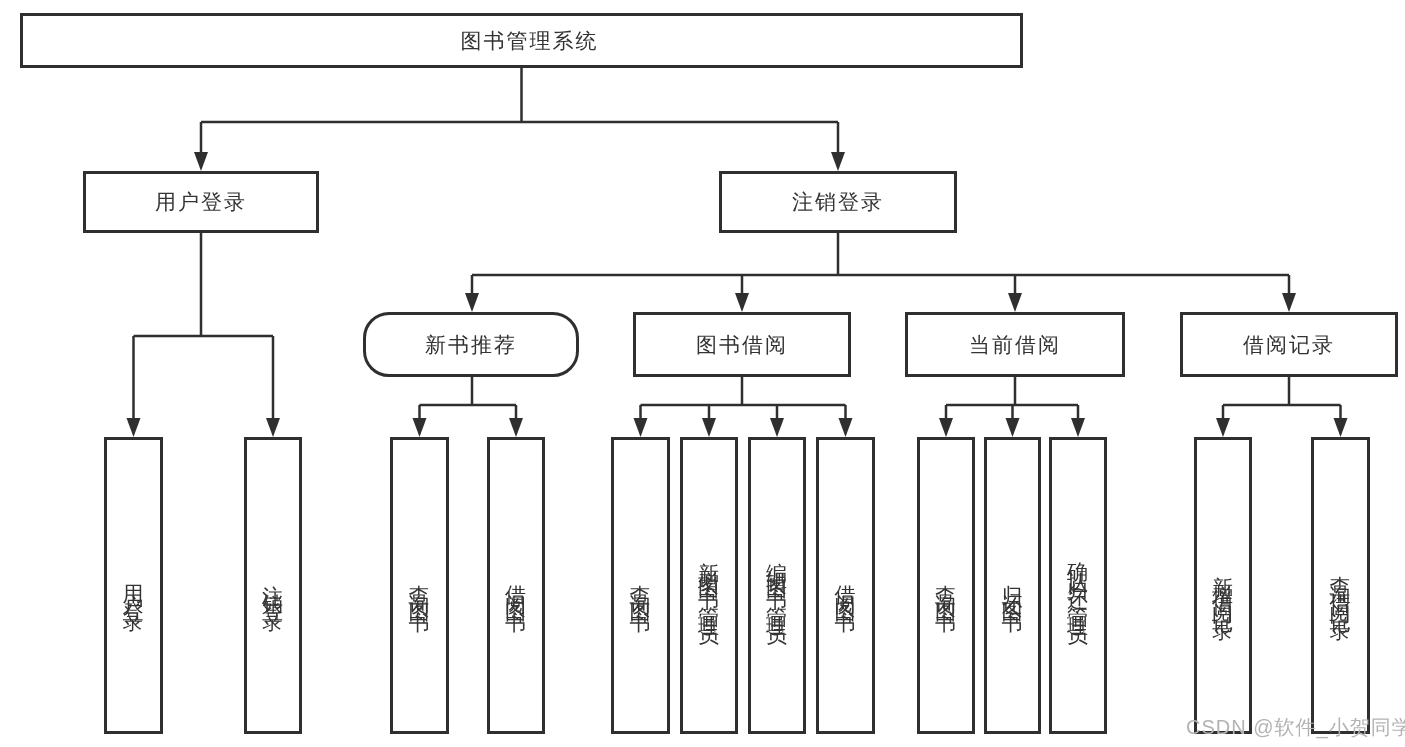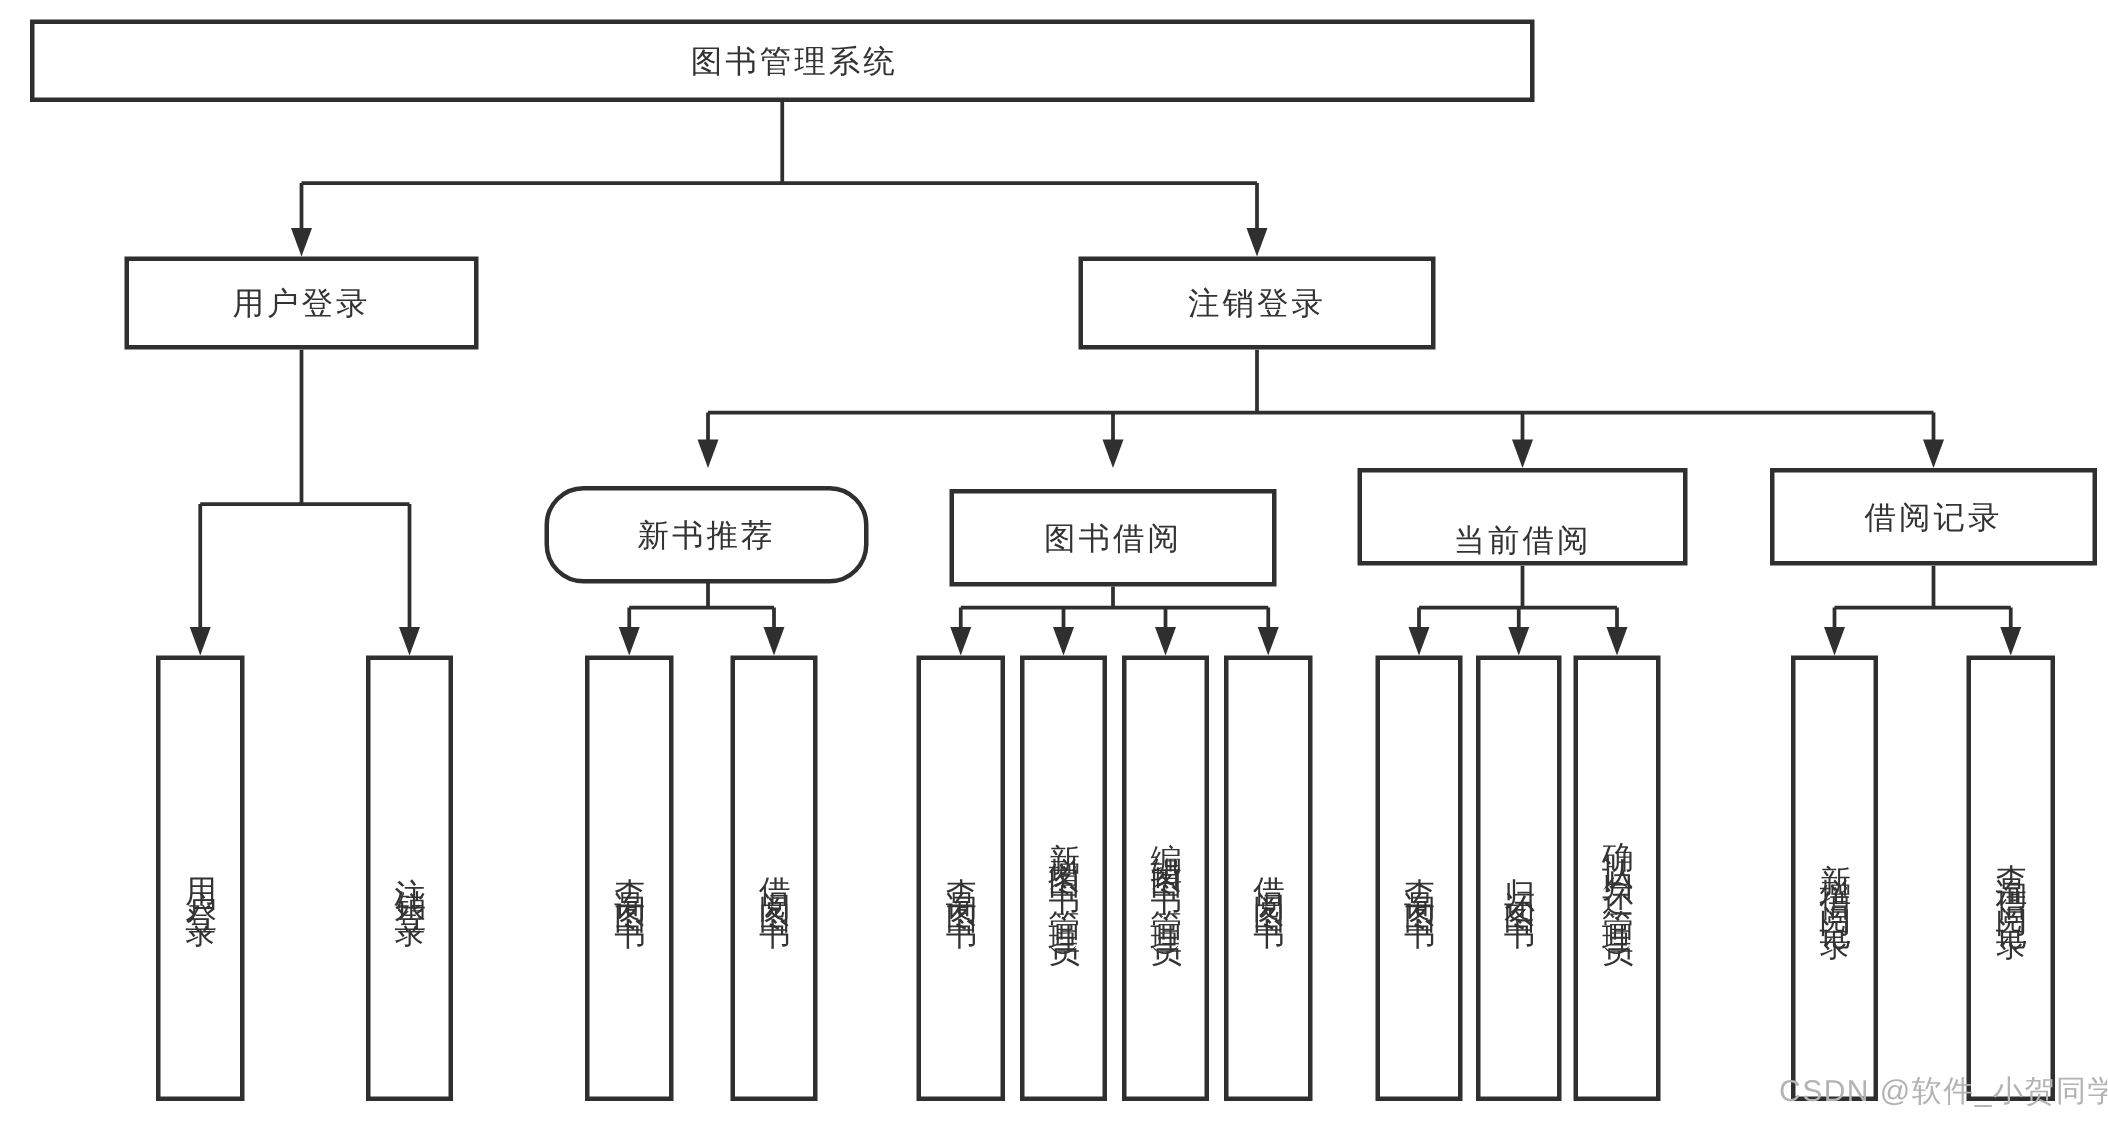--- a/index.html
+++ b/index.html
@@ -34,23 +34,23 @@
     writing-mode:vertical-rl;
     text-orientation:mixed;
     letter-spacing:9px;
     line-height:1;
     font-size:21px;
   }
   
   .n-root{left:20px;top:13px;width:1003px;height:55px;padding-left:16px;}
   .n-user-login{left:83px;top:171px;width:236px;height:62px;}
   .n-book-mgmt{left:719px;top:171px;width:238px;height:62px;}
-  .n-l3-1{left:363px;top:324px;width:216px;height:65px;border-radius:26px;}
-  .n-l3-2{left:633px;top:312px;width:218px;height:65px;margin-top:14px;}
-  .n-l3-3{left:905px;top:312px;width:220px;height:65px;align-items:flex-end;}
+  .n-l3-1{left:363px;top:312px;width:216px;height:65px;border-radius:26px;}
+  .n-l3-2{left:633px;top:312px;width:218px;height:65px;}
+  .n-l3-3{left:905px;top:312px;width:220px;height:65px;}
   .n-l3-4{left:1180px;top:312px;width:218px;height:65px;}
   
   .leaf{top:437px;height:297px;}
   .n-a1{left:104px;width:59px;}
   .n-a2{left:244px;width:58px;}
   .n-b1{left:390px;width:59px;}
   .n-b2{left:487px;width:58px;}
   .n-c1{left:611px;width:59px;}
   .n-c2{left:680px;width:58px;}
   .n-c3{left:748px;width:58px;}

